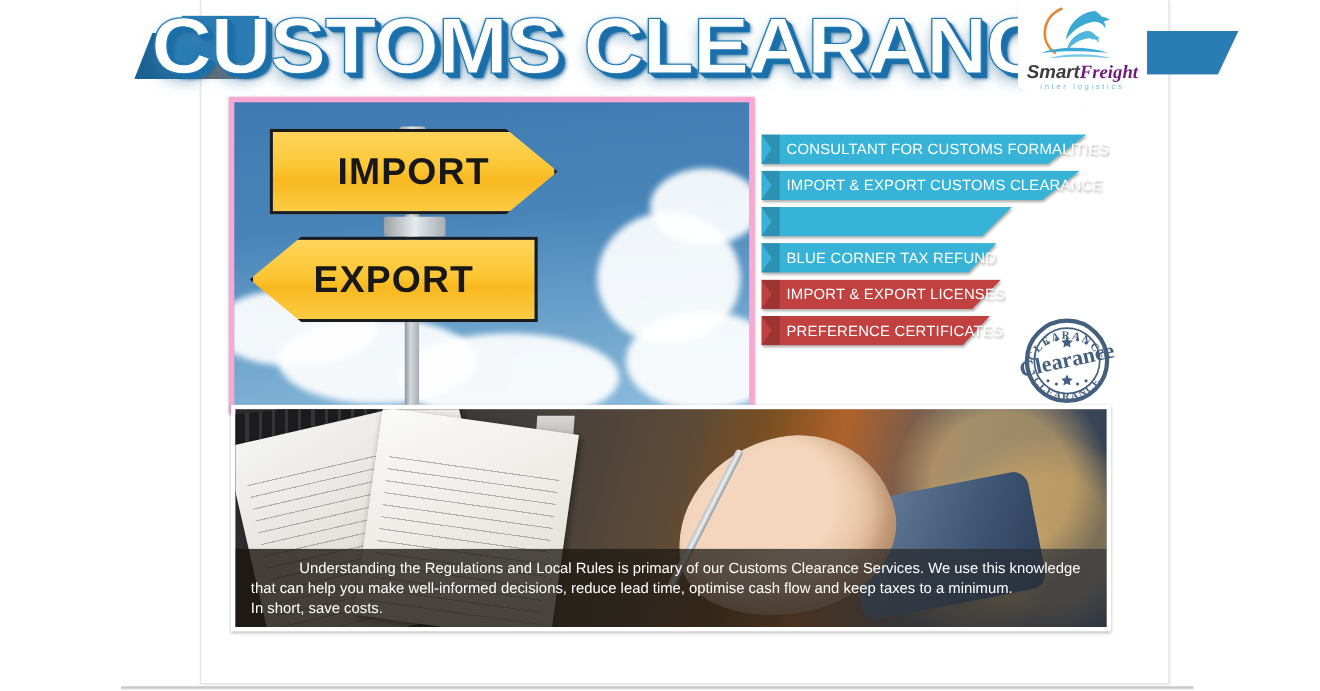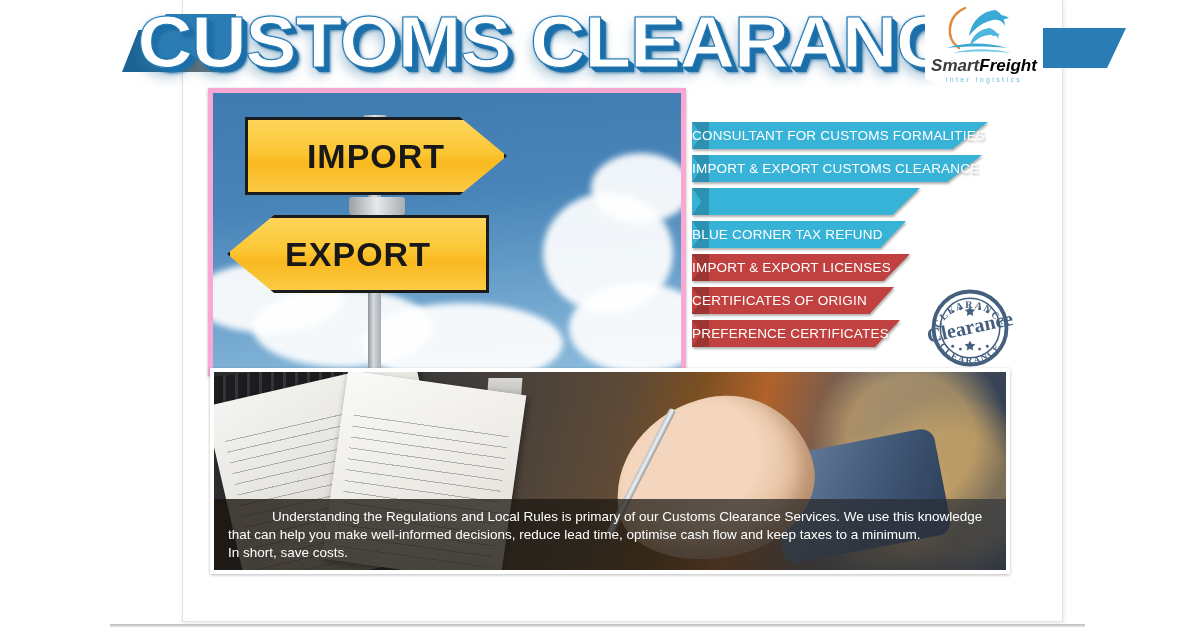--- a/index.html
+++ b/index.html
@@ -85,21 +85,21 @@
     box-shadow:0 1px 4px rgba(0,0,0,.25);
     overflow:hidden;
   }
   #logo-dolphins{position:absolute;left:14px;top:4px;width:92px;height:56px;}
   #logo-name{
     position:absolute;left:0;right:0;top:58px;text-align:center;
     font-size:17px;font-weight:bold;font-style:italic;
     white-space:nowrap;
   }
   #logo-name .smart{color:#3c3c3c;}
-  #logo-name .freight{color:#000000;}
+  #logo-name .freight{color:#701a75;font-family:Liberation Serif, serif;}
   #logo-tag{
     position:absolute;left:0;right:0;top:78px;text-align:center;
     font-size:7px;letter-spacing:2.4px;color:#6fbcd9;
     text-transform:lowercase;
   }
 
   
   #signs-photo{
     position:absolute;left:208px;top:88px;width:478px;height:288px;
     background:#f9a8d4;
@@ -168,21 +168,21 @@
   }
   .svc .body{
     position:absolute;left:0;top:0;height:100%;
     clip-path:polygon(0 0,100% 0,88% 100%,0 100%);
   }
   .svc .notch{
     position:absolute;left:0;top:0;width:17px;height:100%;
     background:rgba(0,0,0,.18);
     clip-path:polygon(0 0,100% 0,100% 100%,0 100%,55% 50%);
   }
-  .svc .label{position:relative;z-index:3;white-space:nowrap;}
+  .svc .label{position:relative;z-index:3;padding-left:23px;white-space:nowrap;}
   .svc.blue .body{background:#38b3d8;}
   .svc.red  .body{background:#c0413f;}
 
   
   #stamp{
     position:absolute;left:922px;top:280px;width:96px;height:96px;
   }
 
   
   #doc-photo{
@@ -334,25 +334,20 @@
     </div>
     <div class="svc blue">
       <div class="body" style="width: 214px;"></div>
       <div class="notch"></div>
       <span class="label">BLUE CORNER TAX REFUND</span>
     </div>
     <div class="svc red">
       <div class="body" style="width: 218px;"></div>
       <div class="notch"></div>
       <span class="label">IMPORT &amp; EXPORT LICENSES</span>
-    </div>
-    <div class="svc red">
-      <div class="body" style="width: 202px;"></div>
-      <div class="notch"></div>
-      <span class="label">CERTIFICATES OF ORIGIN</span>
     </div>
     <div class="svc red">
       <div class="body" style="width: 208px;"></div>
       <div class="notch"></div>
       <span class="label">PREFERENCE CERTIFICATES</span>
     </div>
   </div>
 
 <svg id="stamp" viewBox="0 0 100 100">
   <defs>

